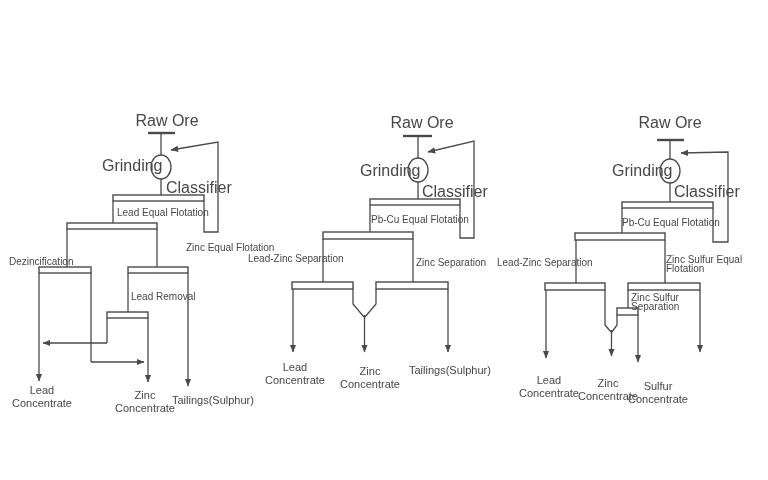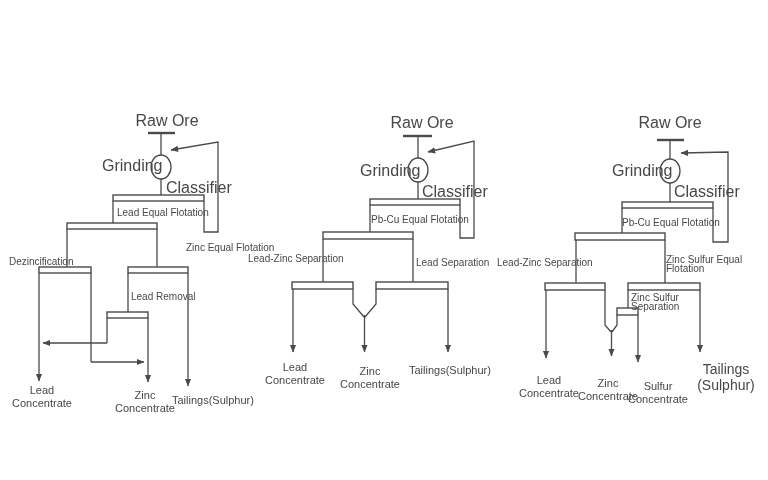--- a/index.html
+++ b/index.html
@@ -120,37 +120,35 @@
 Concentrate</div>
   <div class="lbl c" style="left:110px;top:389px;width:70px;">Zinc
 Concentrate</div>
   <div class="lbl" style="left:172px;top:394px;">Tailings(Sulphur)</div>
 
   <div class="lbl t12 c" style="left:387px;top:116px;width:70px;">Raw Ore</div>
   <div class="lbl t12" style="left:360px;top:164px;">Grinding</div>
   <div class="lbl t12" style="left:422px;top:185px;">Classifier</div>
   <div class="lbl small" style="left:371px;top:215px;">Pb-Cu Equal Flotation</div>
   <div class="lbl small" style="left:248px;top:254px;">Lead-Zinc Separation</div>
-  <div class="lbl small" style="left:416px;top:258px;">Lead Separation</div>
+  <div class="lbl small" style="left:416px;top:258px;">Zinc Separation</div>
   <div class="lbl c" style="left:258px;top:361px;width:74px;">Lead
 Concentrate</div>
   <div class="lbl c" style="left:333px;top:365px;width:74px;">Zinc
 Concentrate</div>
   <div class="lbl" style="left:409px;top:364px;">Tailings(Sulphur)</div>
 
   <div class="lbl t12 c" style="left:635px;top:116px;width:70px;">Raw Ore</div>
   <div class="lbl t12" style="left:612px;top:164px;">Grinding</div>
   <div class="lbl t12" style="left:674px;top:185px;">Classifier</div>
   <div class="lbl small" style="left:622px;top:218px;">Pb-Cu Equal Flotation</div>
   <div class="lbl small" style="left:497px;top:258px;">Lead-Zinc Separation</div>
   <div class="lbl small" style="left:666px;top:255px;">Zinc Sulfur Equal Flotation</div>
   <div class="lbl small" style="left:631px;top:293px;">Zinc Sulfur
 Separation</div>
   <div class="lbl c" style="left:512px;top:374px;width:74px;">Lead
 Concentrate</div>
   <div class="lbl c" style="left:571px;top:377px;width:74px;">Zinc
 Concentrate</div>
   <div class="lbl c" style="left:621px;top:380px;width:74px;">Sulfur
 Concentrate</div>
-  <div class="lbl big c" style="left:688px;top:361px;width:76px;">Tailings
-(Sulphur)</div>
 
 </div>
 
 </body></html>

